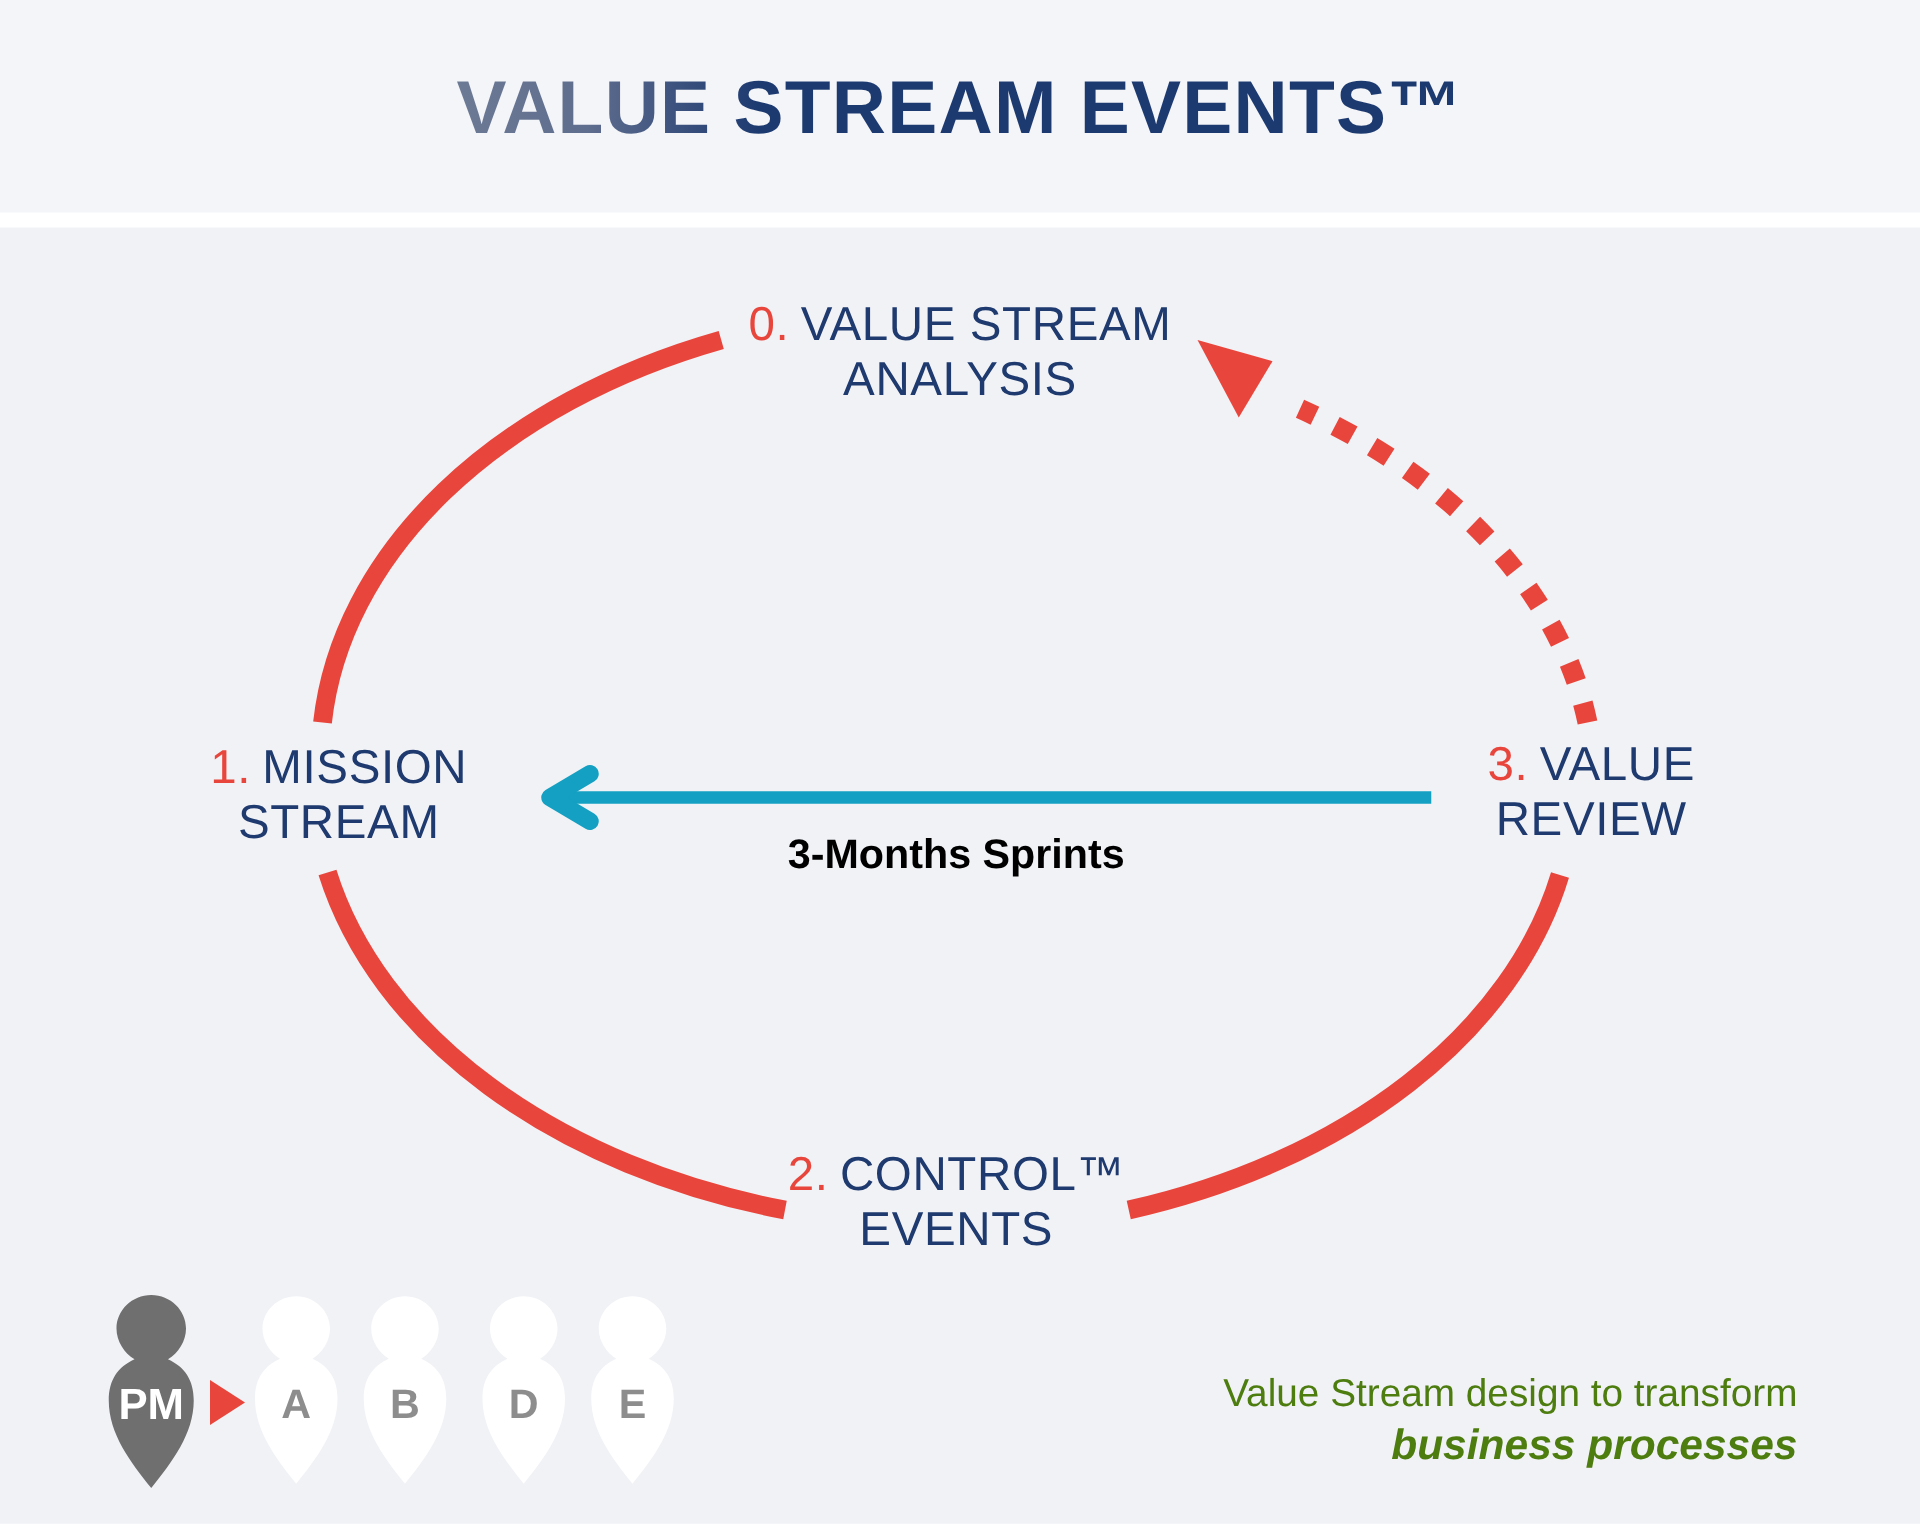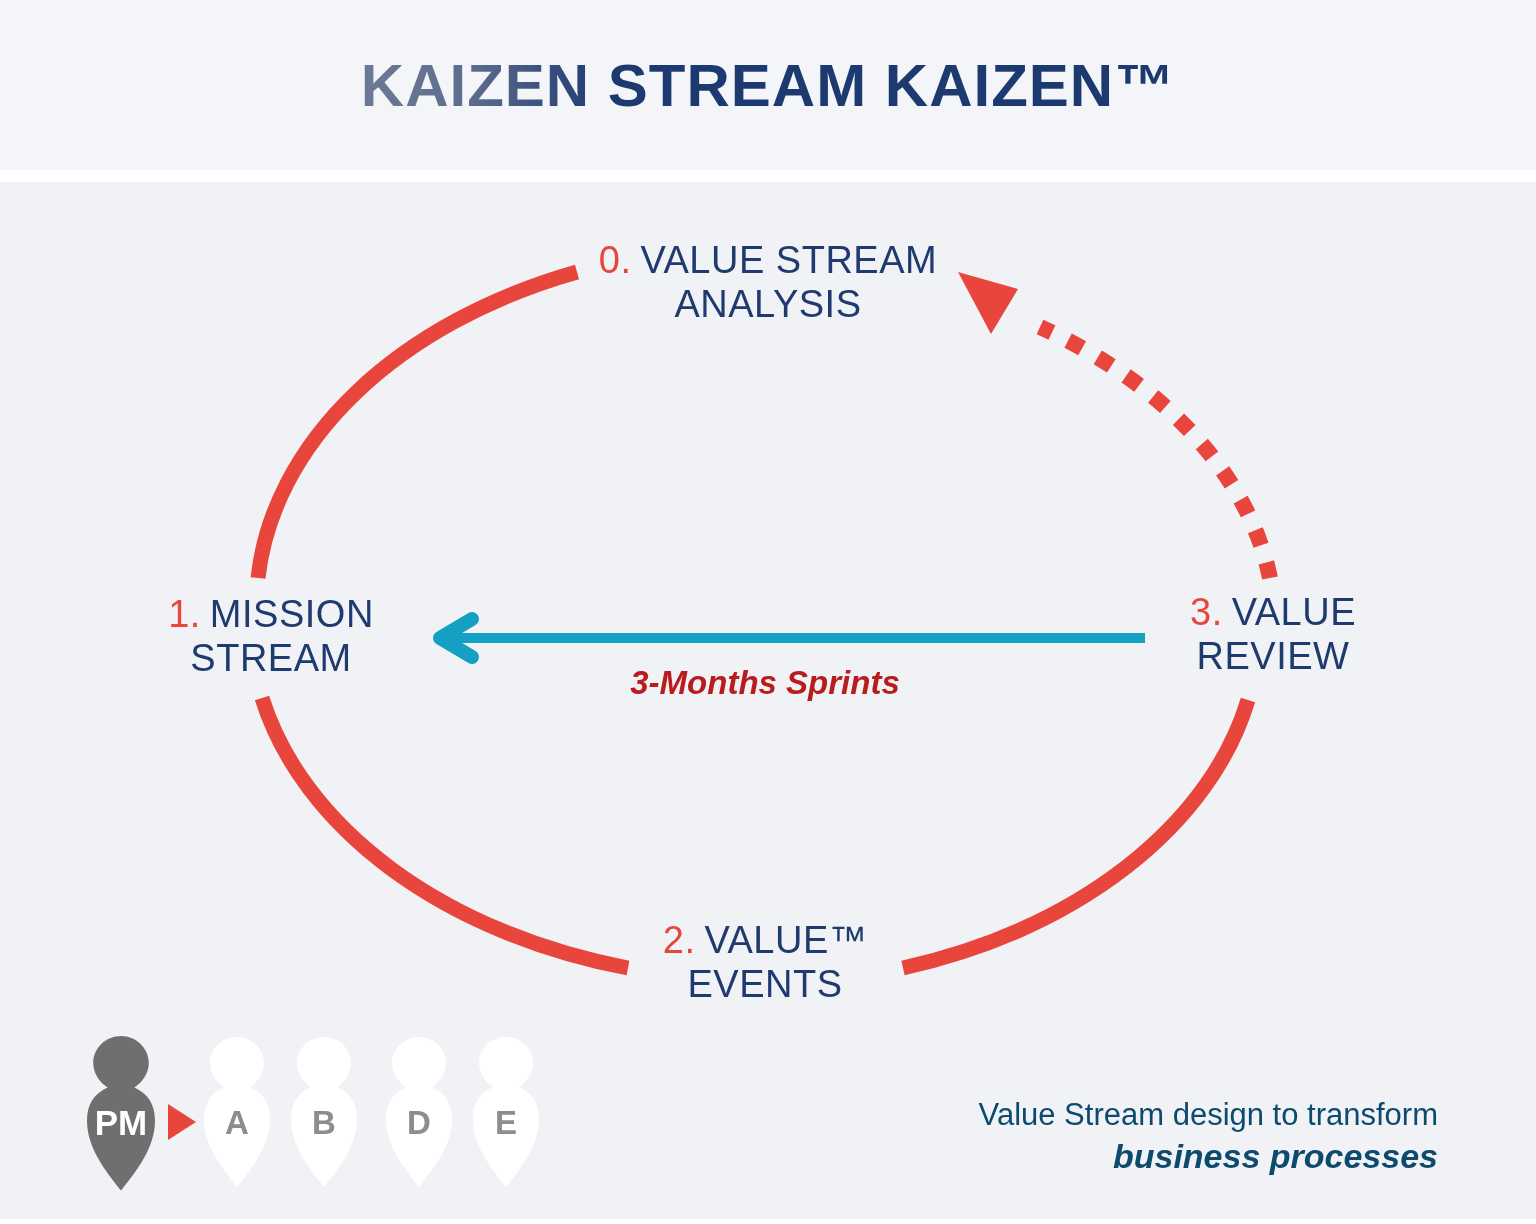--- a/index.html
+++ b/index.html
@@ -68,41 +68,40 @@
   .stage-number {
     color: #e8463c;
     margin-right: 9px;
   }
 
   
   .sprint-label {
     position: absolute;
     transform: translateX(-50%);
     font-size: 33px;
-    font-style: italic;
     font-weight: 700;
-    color: #b91c1c;
+    color: #000000;
     white-space: nowrap;
   }
 
   
   .tagline {
     position: absolute;
     right: 98px; top: 1096px;
     text-align: right;
-    color: #0c4a6e;
+    color: #4d7c0f;
   }
   .tagline-line1 { font-size: 31px; font-weight: 400; line-height: 1.25; }
   .tagline-line2 { font-size: 34px; font-weight: 700; line-height: 1.25; font-style: italic; }
 </style>
 </head>
 <body>
 
 <div class="header">
-  <div class="page-title">KAIZEN STREAM KAIZEN™</div>
+  <div class="page-title">VALUE STREAM EVENTS™</div>
 </div>
 <div class="divider"></div>
 
 <svg class="diagram-svg" viewBox="0 0 1536 1224" xmlns="http://www.w3.org/2000/svg">
   <defs>
     <path id="person-silhouette" d="M 0 0 C 15 0 27 12 27 26 C 27 36 21 45 13 50 C 26 56 33 66 33 82 C 33 108 16 130 0 150 C -16 130 -33 108 -33 82 C -33 66 -26 56 -13 50 C -21 45 -27 36 -27 26 C -27 12 -15 0 0 0 Z"></path>
   </defs>
 
   <path d="M 577 272 A 512 360 0 0 0 258 578" fill="none" stroke="#e8463c" stroke-width="15"></path>
   <path d="M 262 698 A 512 360 0 0 0 628 968" fill="none" stroke="#e8463c" stroke-width="15"></path>
@@ -137,21 +136,21 @@
 
 <div class="stage" style="left:271px; top:592px;">
   <div>
     <span class="stage-number">1.</span><span>MISSION</span>
   </div>
   <div>STREAM</div>
 </div>
 
 <div class="stage" style="left:765px; top:918px;">
   <div>
-    <span class="stage-number">2.</span><span>VALUE™</span>
+    <span class="stage-number">2.</span><span>CONTROL™</span>
   </div>
   <div>EVENTS</div>
 </div>
 
 <div class="stage" style="left:1273px; top:590px;">
   <div>
     <span class="stage-number">3.</span><span>VALUE</span>
   </div>
   <div>REVIEW</div>
 </div>

